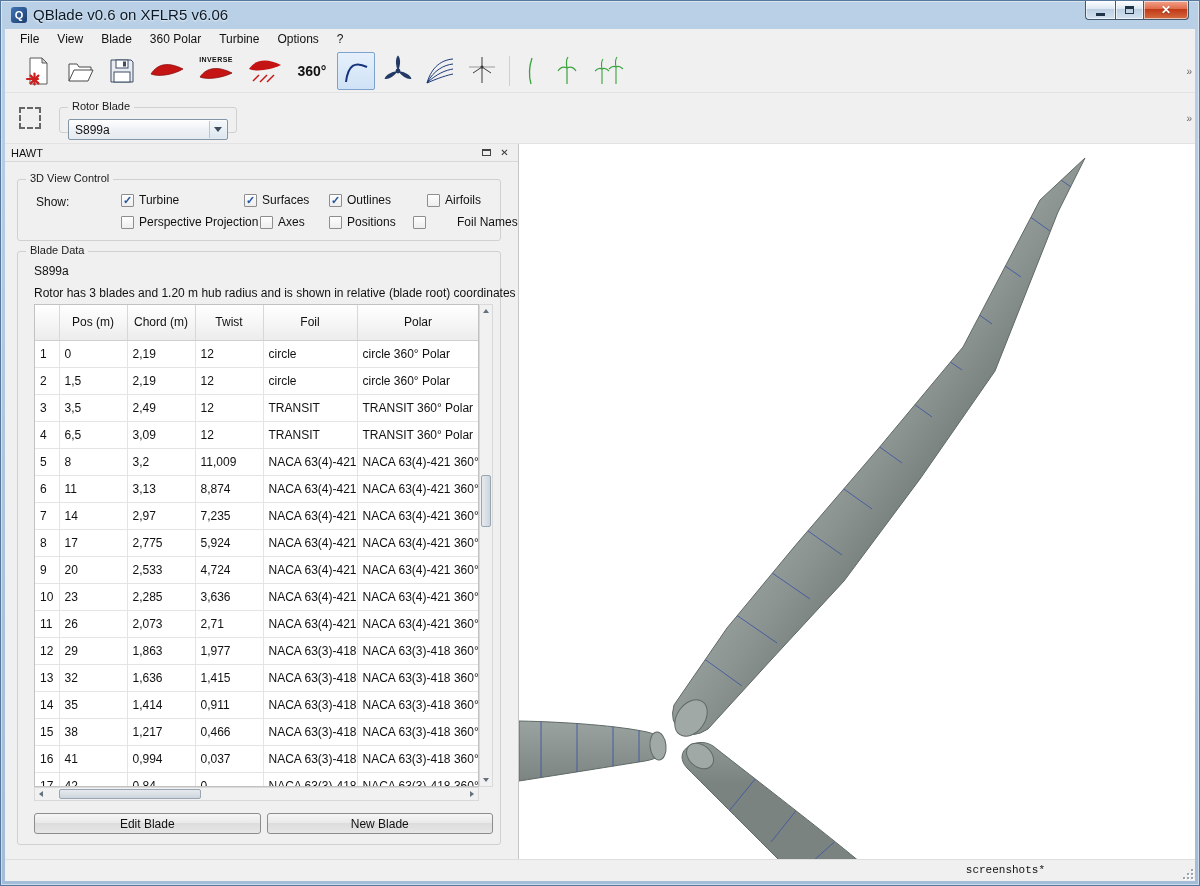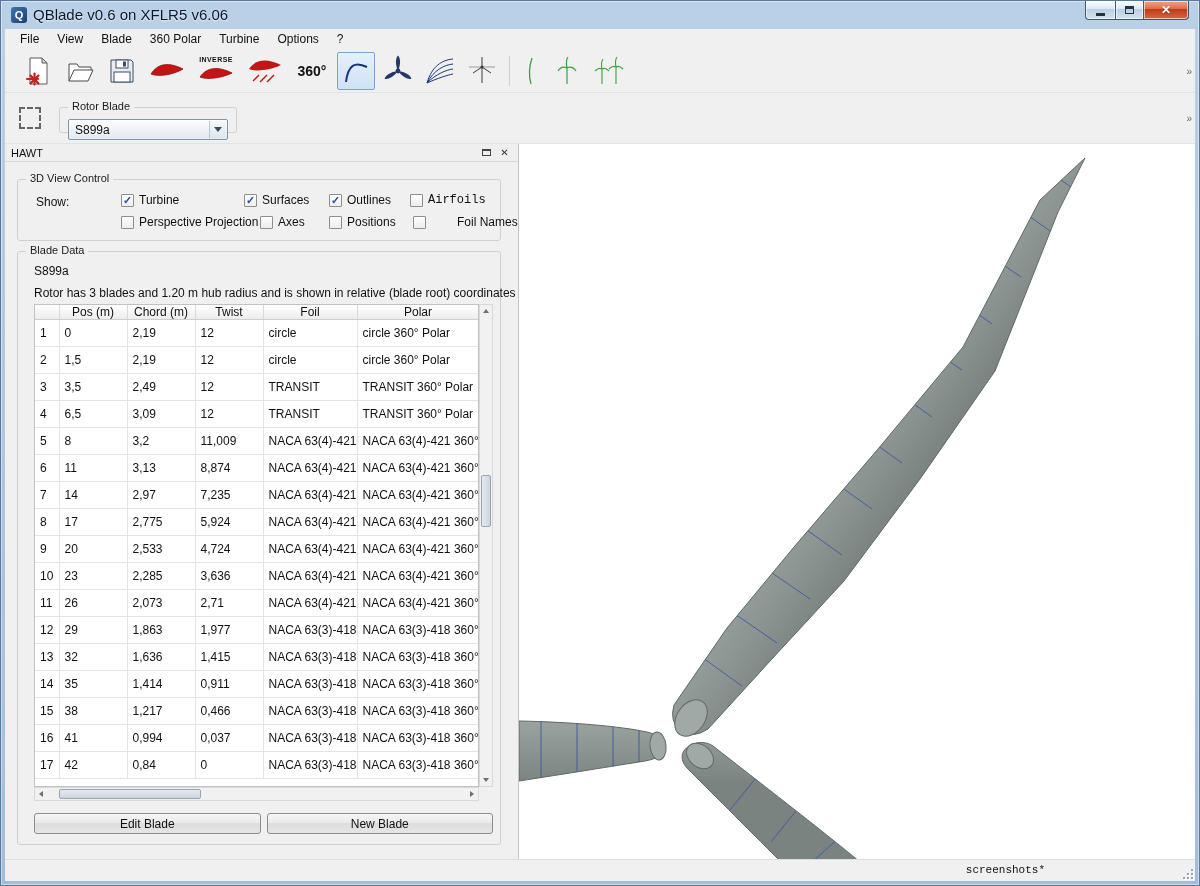--- a/index.html
+++ b/index.html
@@ -88,21 +88,21 @@
   .cbl { font-size:12px; color:#111; white-space:nowrap; }
 
   .gb-blade { position:absolute; left:12px; top:89px; width:484px; height:594px; }
   .blade-name { position:absolute; left:16px; top:12px; font-size:12px; color:#111; }
   .blade-desc { position:absolute; left:16px; top:34px; font-size:12px; color:#111; white-space:nowrap; }
 
   .table-wrap { position:absolute; left:16px; top:52px; width:459px; height:497px; }
   .grid { position:absolute; left:0; top:0; width:445px; height:483px; border:1px solid #c2c2c2;
     background:#fff; overflow:hidden; }
   table { border-collapse:collapse; table-layout:fixed; width:444px; }
-  th { height:14px; font-size:12px; font-weight:normal; color:#111; text-align:center;
+  th { height:35px; font-size:12px; font-weight:normal; color:#111; text-align:center;
     background:linear-gradient(#ffffff,#f4f4f4 60%,#ececec); border-right:1px solid #d8d8d8;
     border-bottom:1px solid #cfcfcf; overflow:hidden; white-space:nowrap; }
   td { height:27px; font-size:12px; color:#111; padding-left:5px; border-right:1px solid #e4e4e4;
     border-bottom:1px solid #e4e4e4; overflow:hidden; white-space:nowrap; background:#fff; }
 
   .vscroll { position:absolute; right:0; top:0; width:14px; height:483px; background:#f1f1f1;
     border:1px solid #d9d9d9; }
   .hscroll { position:absolute; left:0; bottom:0; width:445px; height:14px; background:#f1f1f1;
     border:1px solid #d9d9d9; }
   .sb-btn { position:absolute; width:12px; height:12px; display:flex; align-items:center; justify-content:center; }
@@ -319,21 +319,21 @@
                   <span class="cbl">Turbine</span>
                 </label>
                 <label class="cb" style="left: 226px;">
                   <span class="cbbox">✓</span>
                   <span class="cbl">Surfaces</span>
                 </label>
                 <label class="cb" style="left: 311px;">
                   <span class="cbbox">✓</span>
                   <span class="cbl">Outlines</span>
                 </label>
-                <label class="cb" style="left: 392px; font-family: Liberation Mono, monospace;">
+                <label class="cb" style="left: 409px;">
                   <span class="cbbox"></span>
                   <span class="cbl">Airfoils</span>
                 </label>
               </div>
             <div class="vc-row r2">
                 <label class="cb" style="left: 103px;">
                   <span class="cbbox"></span>
                   <span class="cbl">Perspective Projection</span>
                 </label>
                 <label class="cb" style="left: 242px;">

